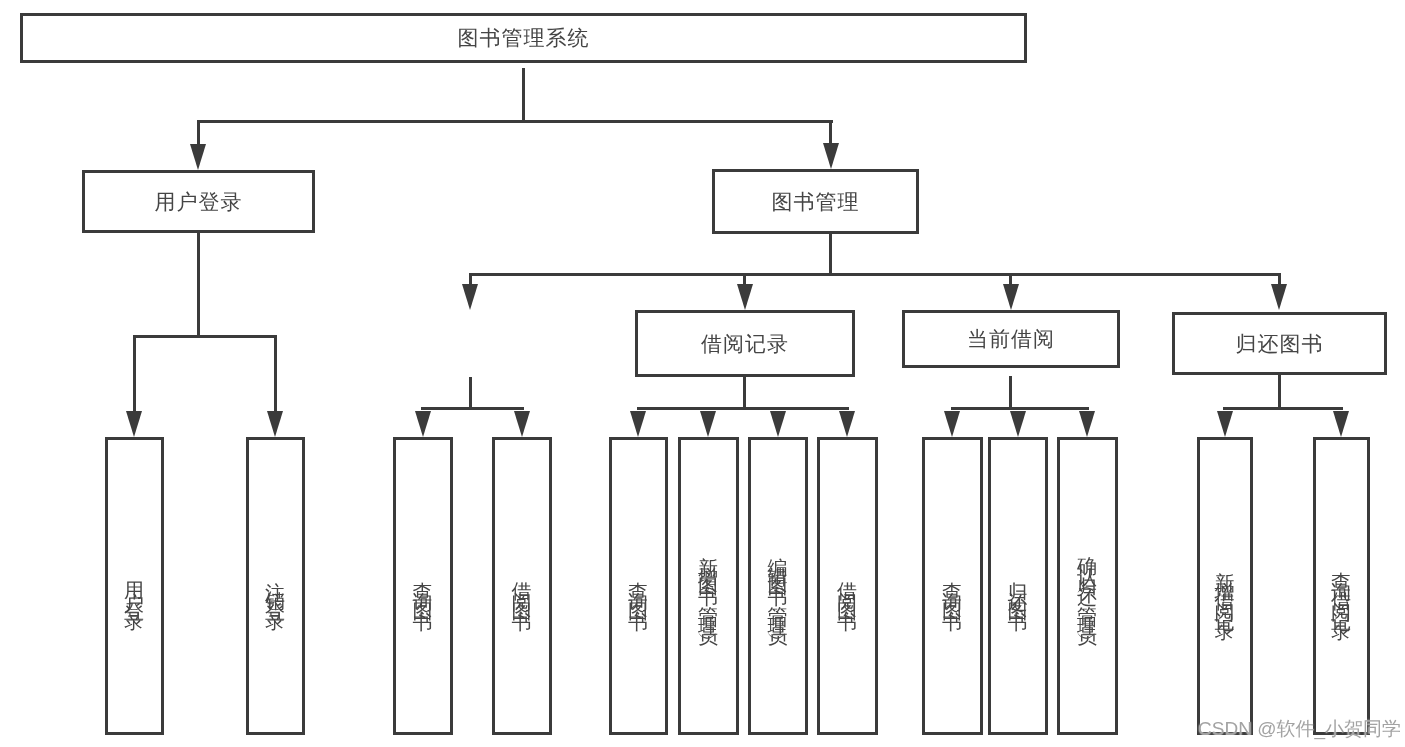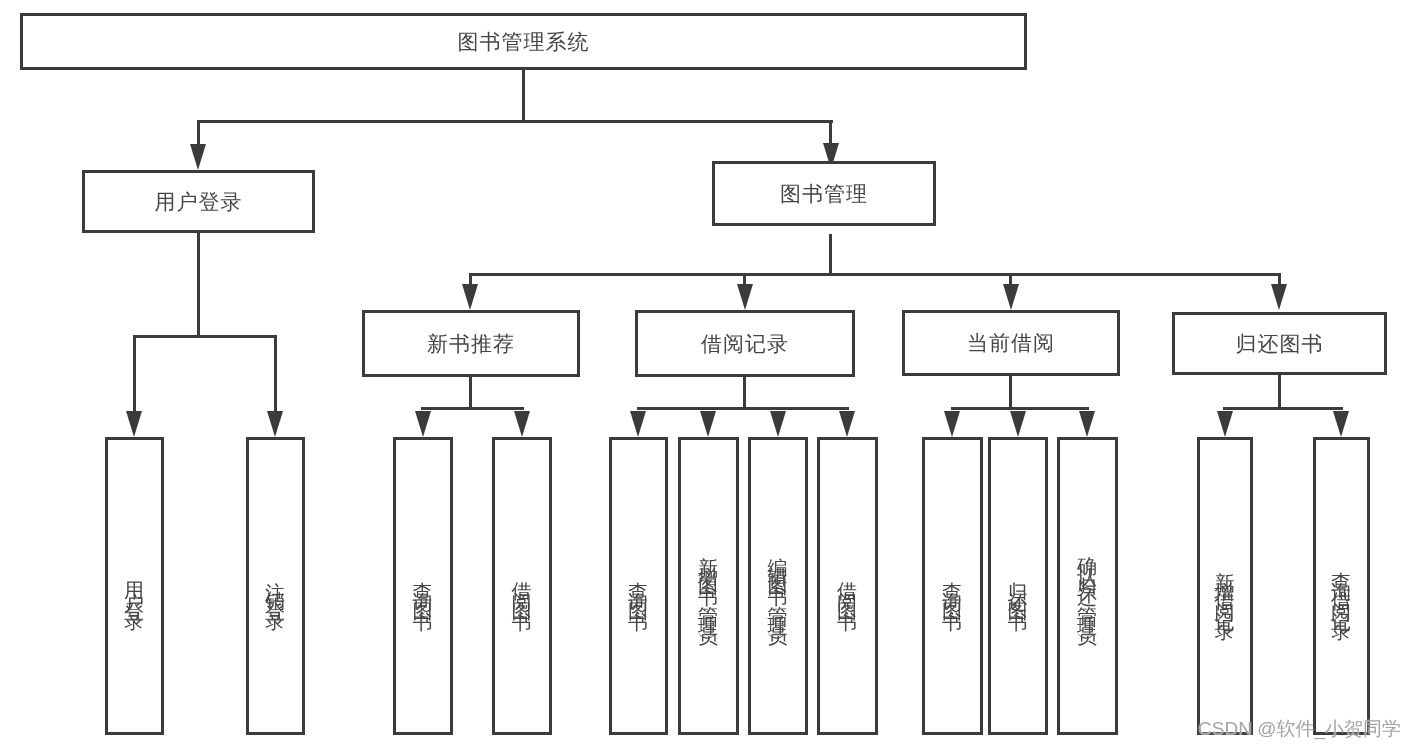--- a/index.html
+++ b/index.html
@@ -104,38 +104,35 @@
   <div class="arrow" style="left:770px;top:411px"></div>
   <div class="arrow" style="left:839px;top:411px"></div>
 
   <div class="arrow" style="left:944px;top:411px"></div>
   <div class="arrow" style="left:1010px;top:411px"></div>
   <div class="arrow" style="left:1079px;top:411px"></div>
 
   <div class="arrow" style="left:1217px;top:411px"></div>
   <div class="arrow" style="left:1333px;top:411px"></div>
 
-  <div class="box" style="left:20px;top:13px;width:1007px;height:57px">
+  <div class="box" style="left:20px;top:13px;width:1007px;height:50px">
     <span class="hlabel">图书管理系统</span>
   </div>
 
   <div class="box" style="left:82px;top:170px;width:233px;height:63px">
     <span class="hlabel">用户登录</span>
   </div>
-  <div class="box" style="left:712px;top:161px;width:224px;height:65px">
+  <div class="box" style="left:712px;top:169px;width:207px;height:65px">
     <span class="hlabel">图书管理</span>
   </div>
 
-  <div class="box" style="left:362px;top:310px;width:218px;height:67px">
-    <span class="hlabel">新书推荐</span>
-  </div>
   <div class="box" style="left:635px;top:310px;width:220px;height:67px">
     <span class="hlabel">借阅记录</span>
   </div>
-  <div class="box" style="left:902px;top:310px;width:218px;height:66px">
+  <div class="box" style="left:902px;top:310px;width:218px;height:58px">
     <span class="hlabel">当前借阅</span>
   </div>
   <div class="box" style="left:1172px;top:312px;width:215px;height:63px">
     <span class="hlabel">归还图书</span>
   </div>
 
   <div class="box" style="left:105px;top:437px;width:59px;height:298px">
     <span class="vlabel">用户登录</span>
   </div>
   <div class="box" style="left:246px;top:437px;width:59px;height:298px">

